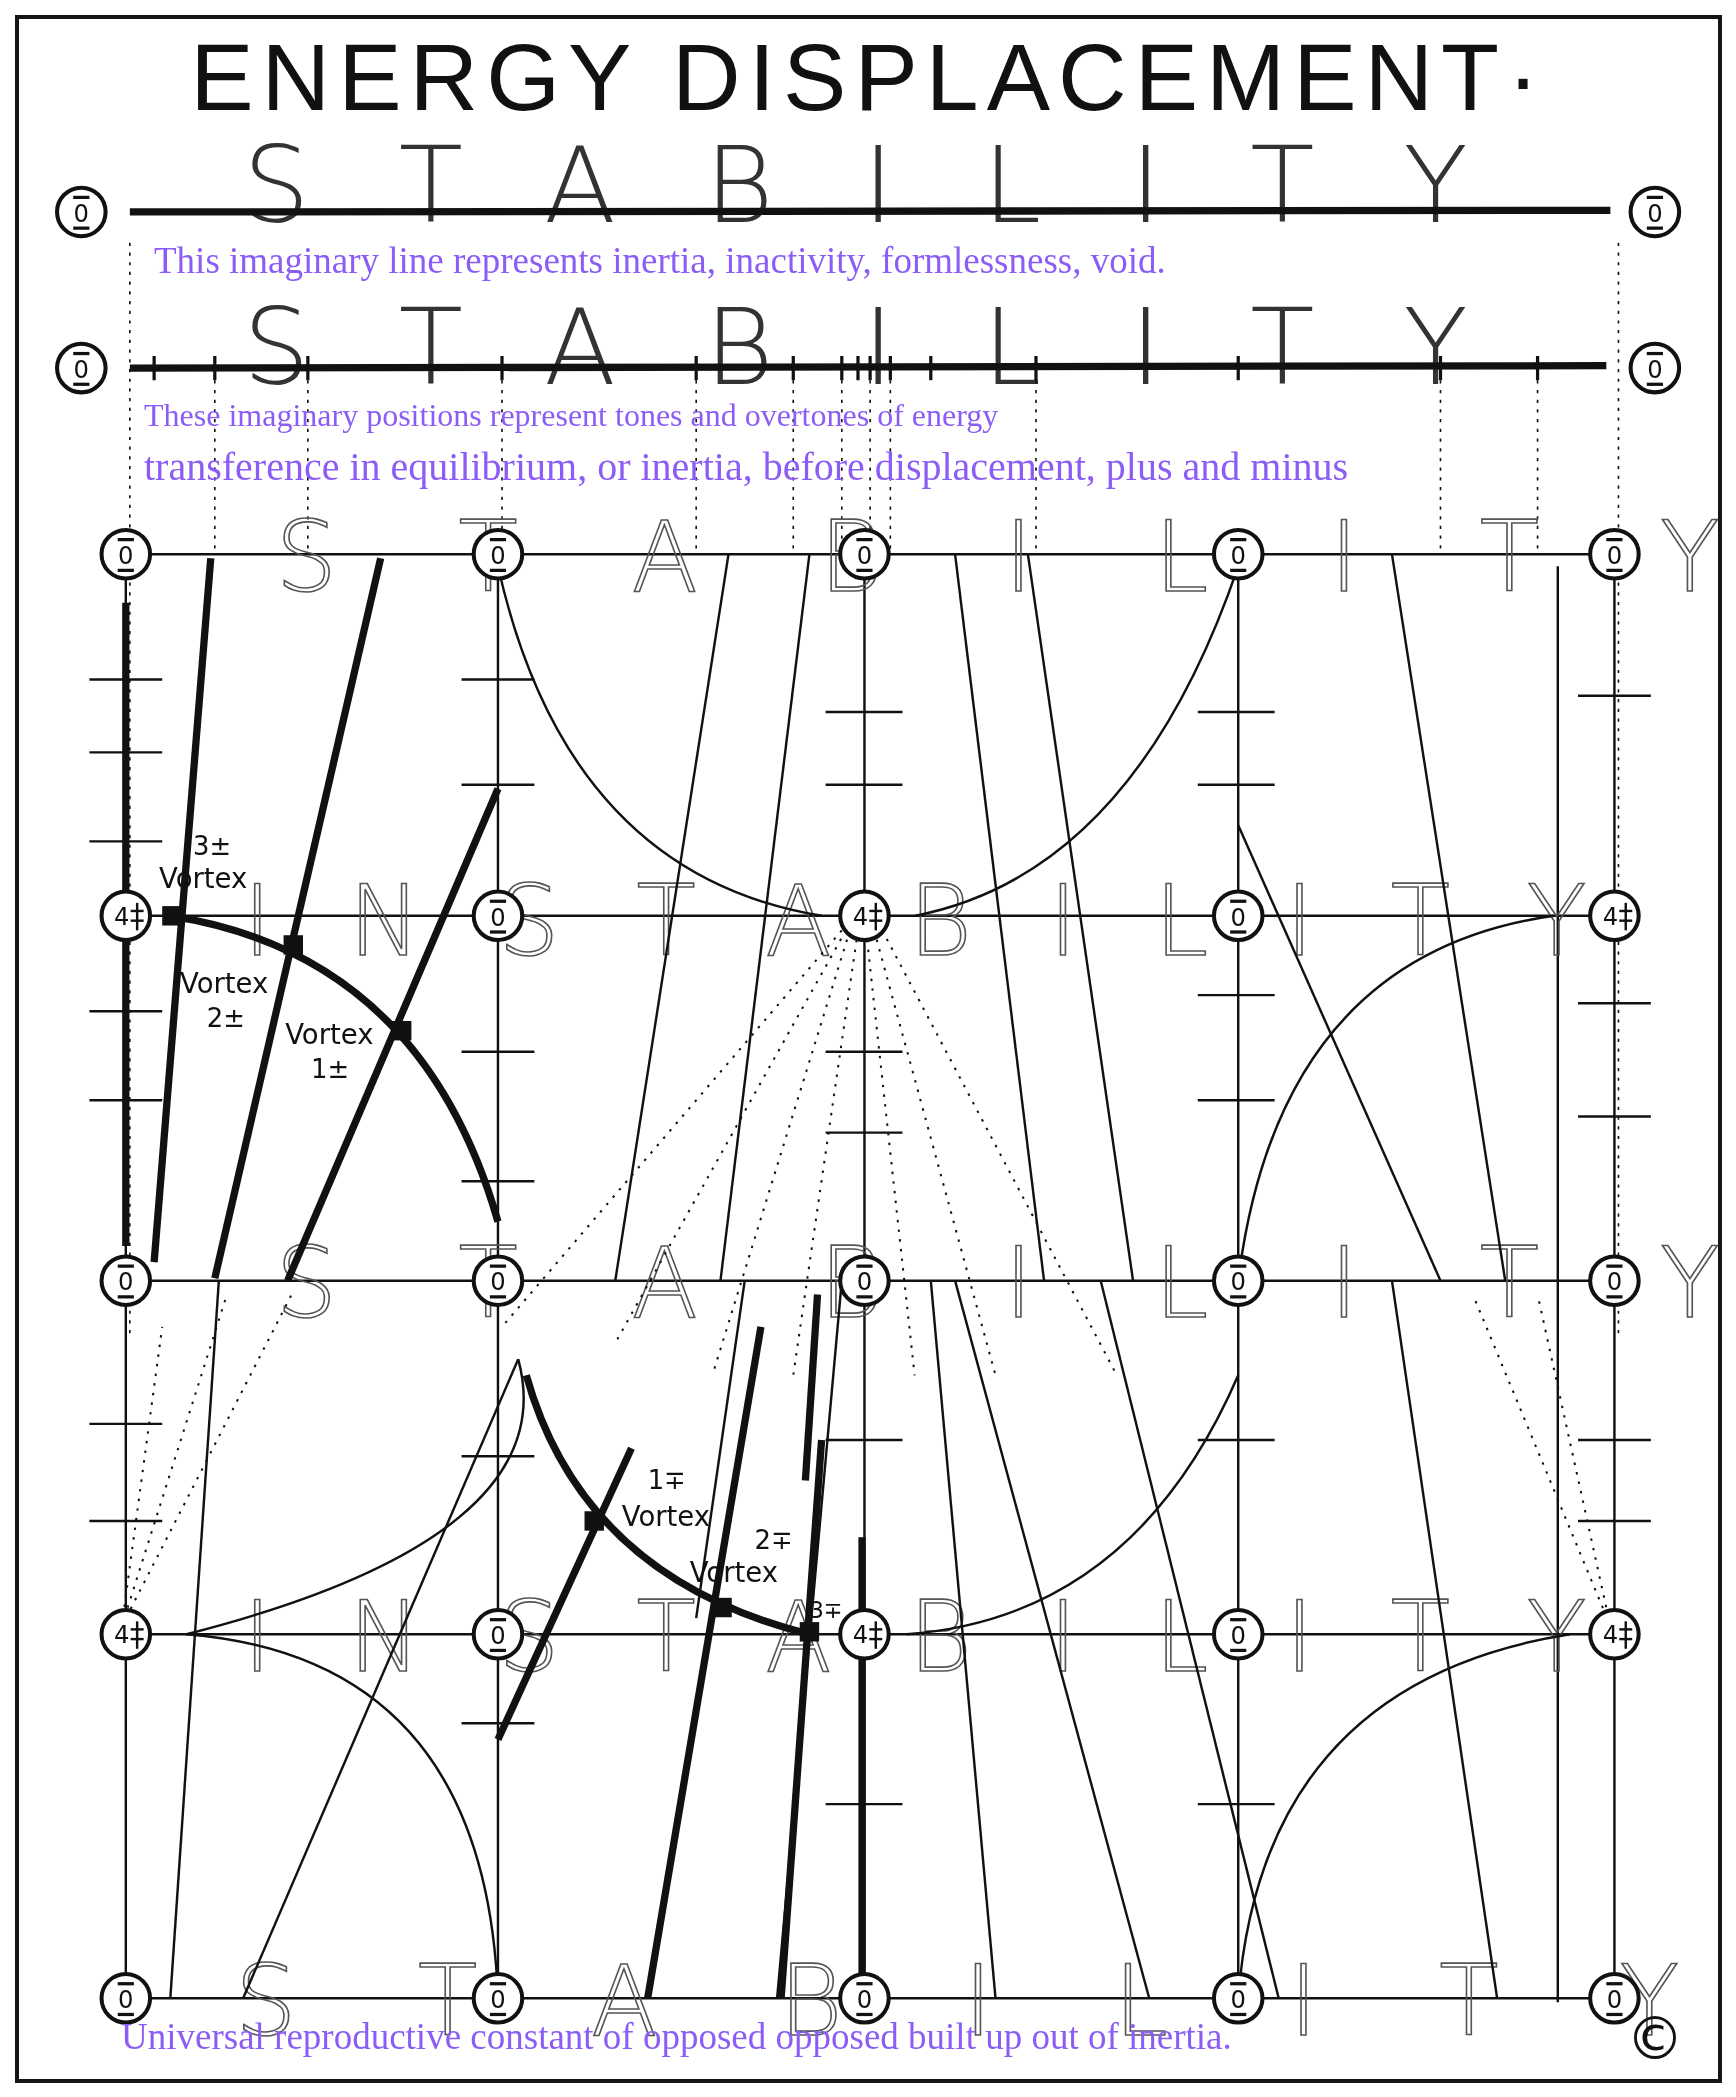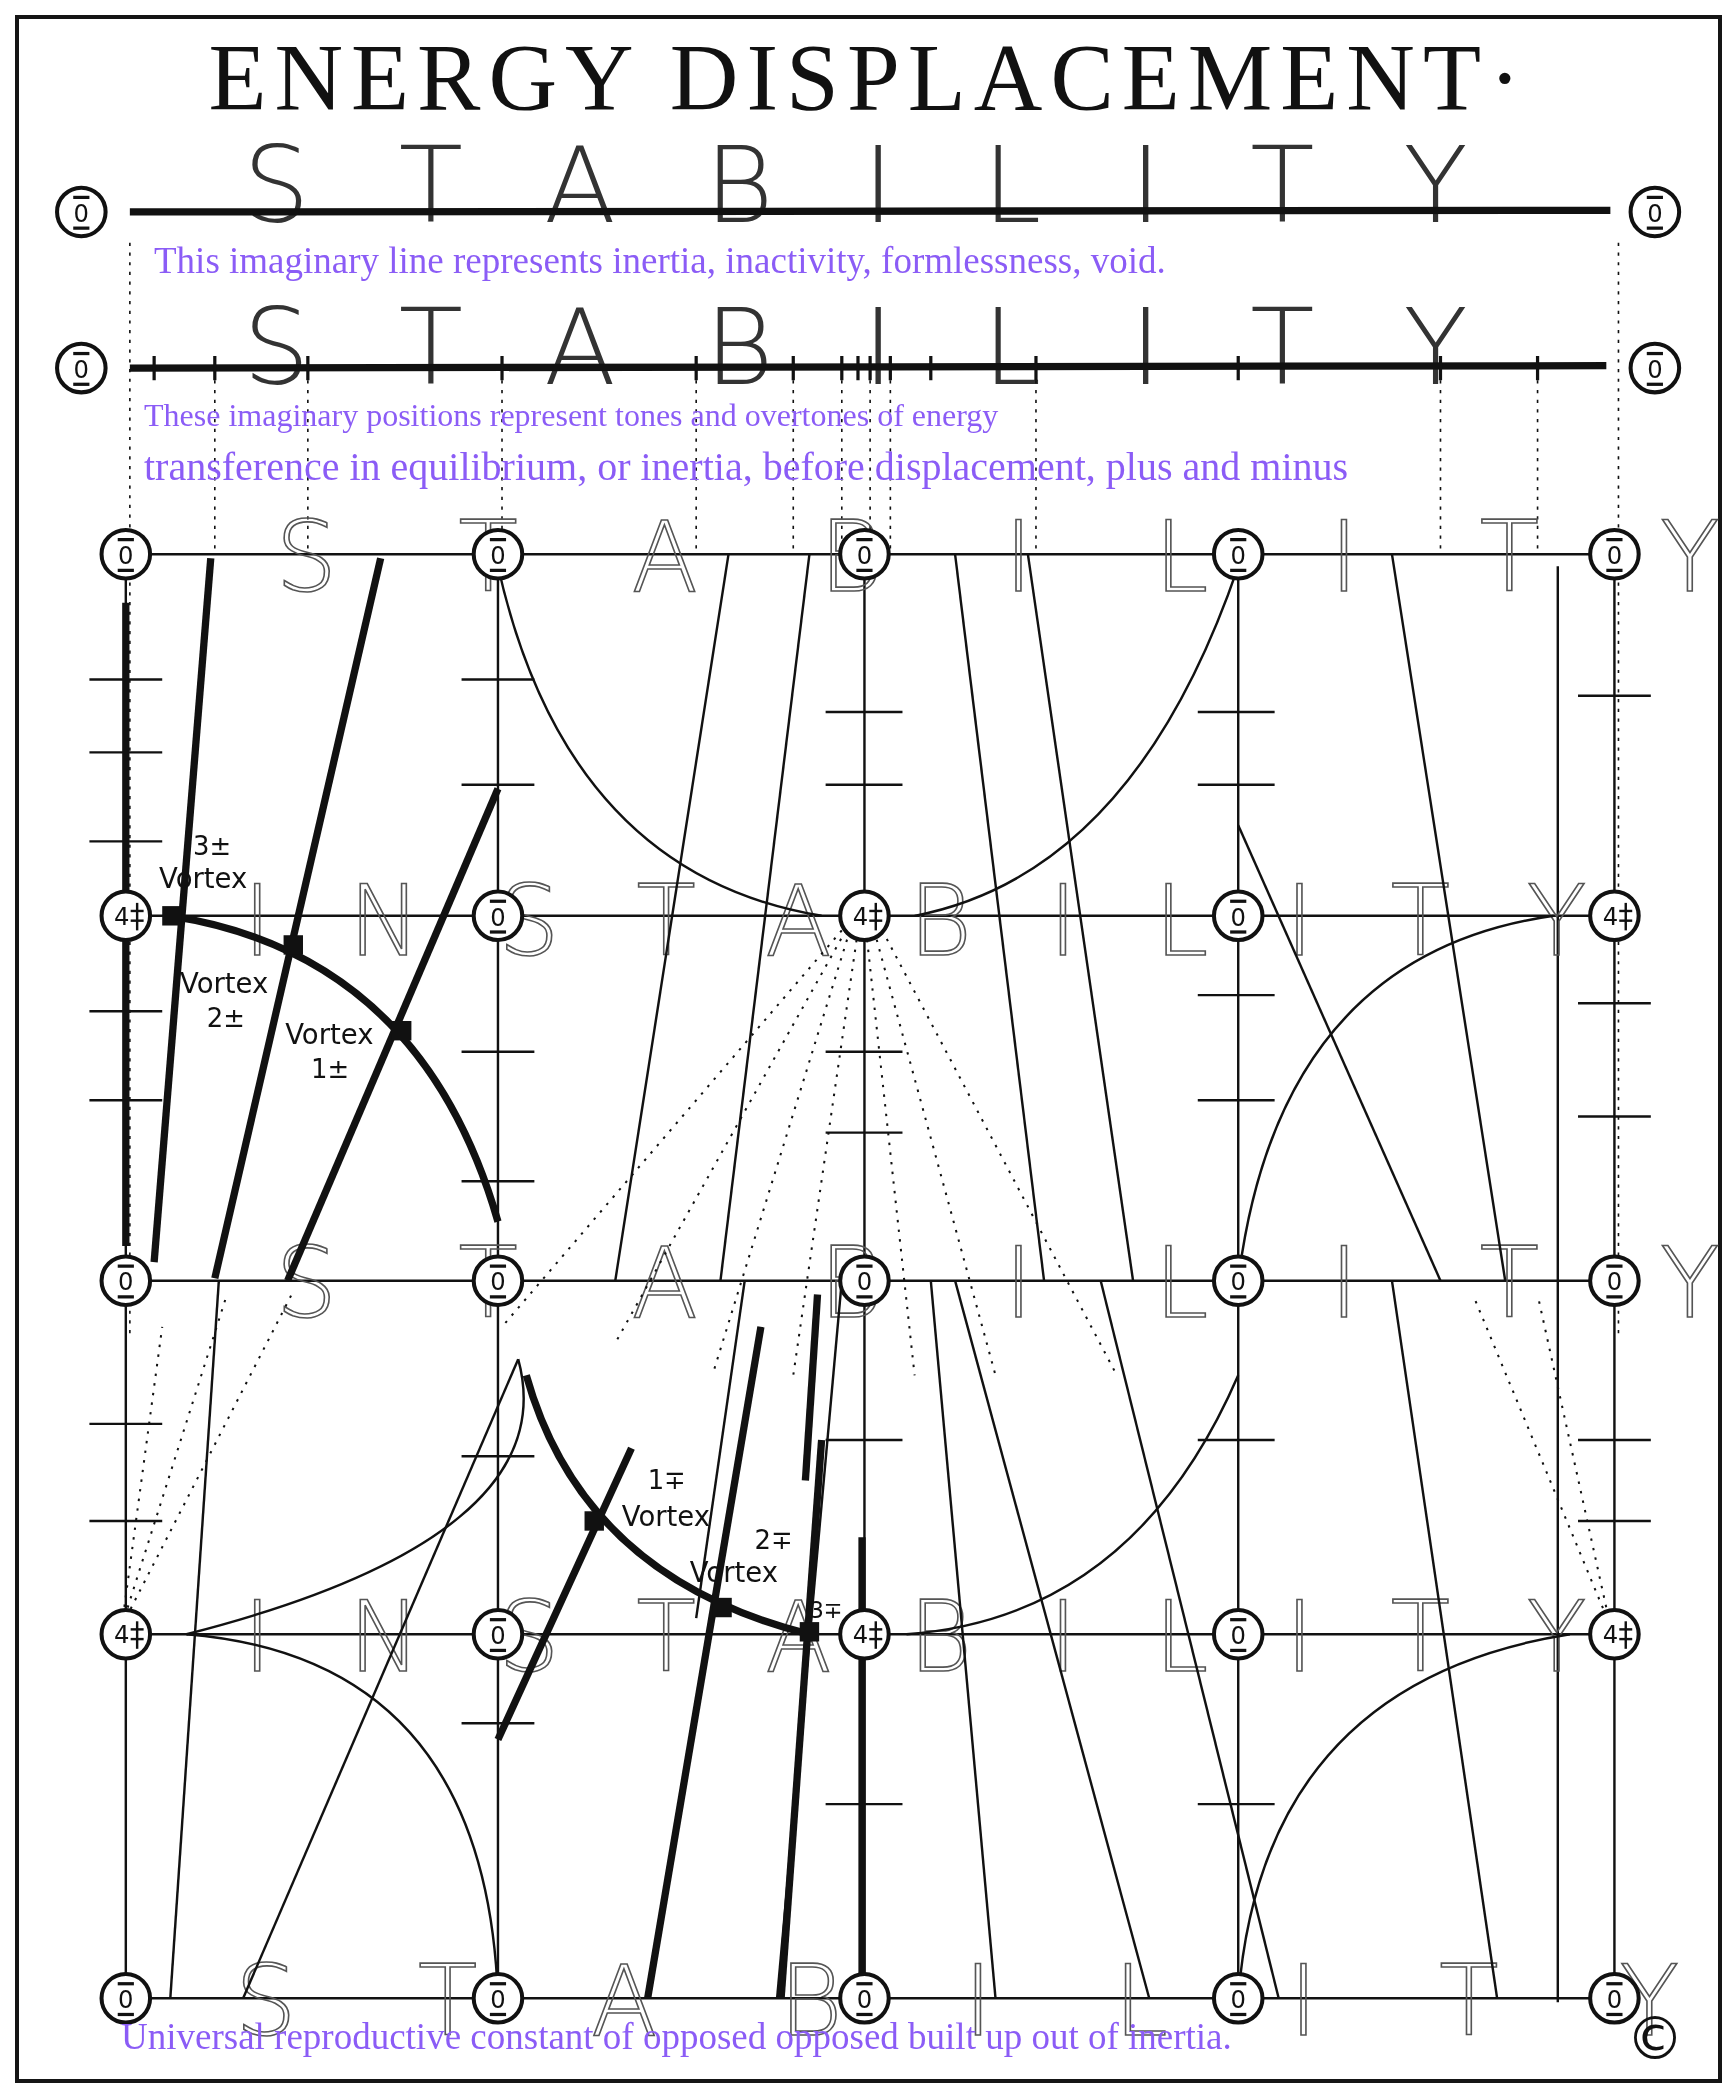--- a/index.html
+++ b/index.html
@@ -1,18 +1,18 @@
 <!DOCTYPE html>
 <html style="font-size:13px"><head>
 <meta charset="utf-8">
 <style>
   html,body{margin:0;padding:0;background:#ffffff;}
   body{width:1737px;height:2097px;position:relative;overflow:hidden;font-family:"DejaVu Sans",sans-serif;color:#111;}
   #frame{position:absolute;left:14.6px;top:14.6px;width:1707px;height:2068px;border:4px solid #151515;box-sizing:border-box;background:#fff;}
-  #title{position:absolute;left:0;top:22.7px;width:1737px;text-align:center;font-size:95px;letter-spacing:8px;font-weight:300;color:#111;font-family:Liberation Serif, serif;}
+  #title{position:absolute;left:0;top:22.7px;width:1737px;text-align:center;font-size:95px;letter-spacing:8px;font-weight:300;color:#111;font-family:Liberation Sans, sans-serif;}
   .caption{position:absolute;font-family:Liberation Serif, serif;color:#8b5cf6;white-space:nowrap;}
   #cap1{left:154px;top:239px;font-size:37px;}
   #cap2a{left:144px;top:397px;font-size:32px;}
   #cap2b{left:144px;top:443px;font-size:40px;}
   #cap3{left:121px;top:2015px;font-size:37px;}
   #copyright{position:absolute;left:1626px;top:2005px;font-size:58px;}
   svg#diagram{position:absolute;left:0;top:0;}
 </style>
 </head>
 <body>

